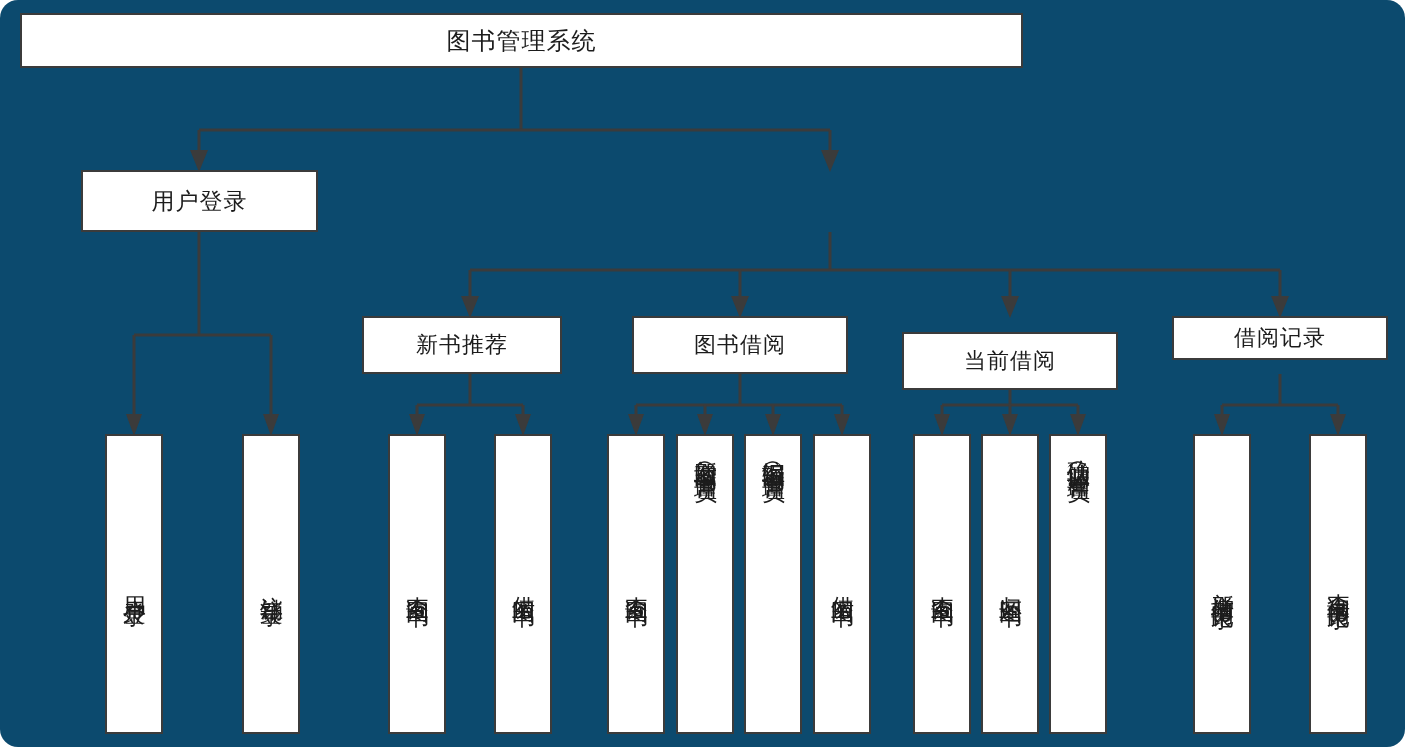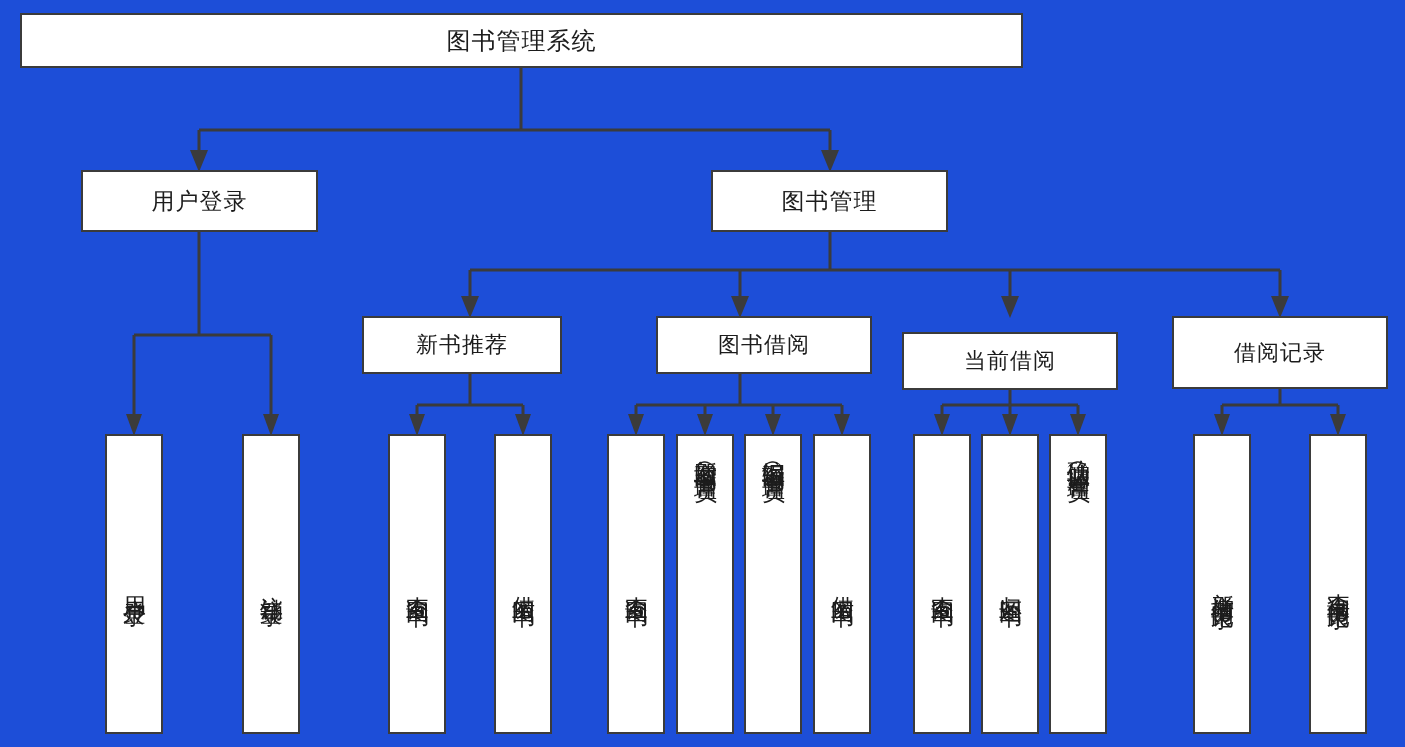--- a/index.html
+++ b/index.html
@@ -8,22 +8,23 @@
     padding: 0;
     background: #ffffff;
   }
   body {
     font-family: "Liberation Sans", "DejaVu Sans", sans-serif;
   }
   #canvas {
     position: relative;
     width: 1405px;
     height: 747px;
-    background: #1d4ed8;
+    background: #0c4a6e;
     overflow: hidden;
+    border-radius: 18px;
   }
   #wires {
     position: absolute;
     left: 0;
     top: 0;
     width: 1405px;
     height: 747px;
     pointer-events: none;
   }
   .node {
@@ -165,34 +166,31 @@
     </g>
   </svg>
 
   <div class="node root" style="left:20px; top:13px; width:1003px; height:55px;">
     <span class="hlabel">图书管理系统</span>
   </div>
 
   <div class="node level2" style="left:81px; top:170px; width:237px; height:62px;">
     <span class="hlabel">用户登录</span>
   </div>
-  <div class="node level2" style="left:711px; top:170px; width:237px; height:62px;">
-    <span class="hlabel">图书管理</span>
-  </div>
 
   <div class="node level3" style="left:362px; top:316px; width:200px; height:58px;">
     <span class="hlabel">新书推荐</span>
   </div>
-  <div class="node level3" style="left:632px; top:316px; width:216px; height:58px;margin-left:24px;">
+  <div class="node level3" style="left:632px; top:316px; width:216px; height:58px;">
     <span class="hlabel">图书借阅</span>
   </div>
   <div class="node level3" style="left:902px; top:332px; width:216px; height:58px;">
     <span class="hlabel">当前借阅</span>
   </div>
-  <div class="node level3" style="left:1172px; top:316px; width:216px; height:73px;">
+  <div class="node level3" style="left:1172px; top:316px; width:216px; height:44px;">
     <span class="hlabel">借阅记录</span>
   </div>
 
   <div class="node leaf" style="left:105px; top:434px; width:58px; height:300px;">
     <span class="leaf-inner">
         <span class="vlabel">用户登录</span>
       </span>
   </div>
   <div class="node leaf" style="left:242px; top:434px; width:58px; height:300px;">
     <span class="leaf-inner">

